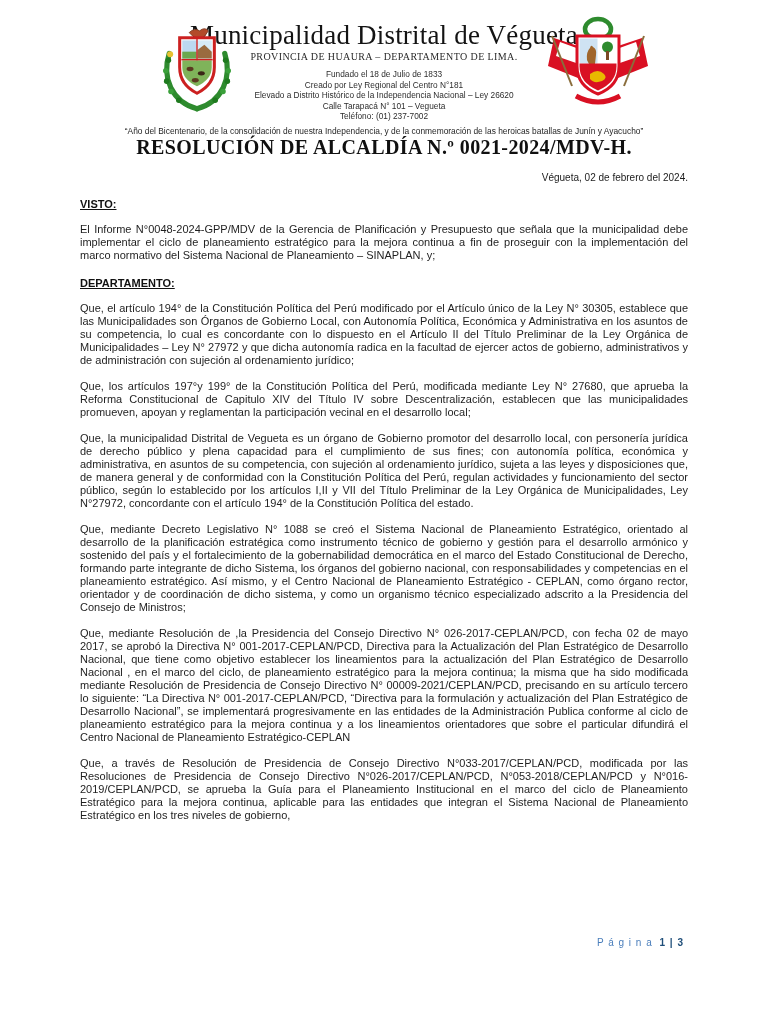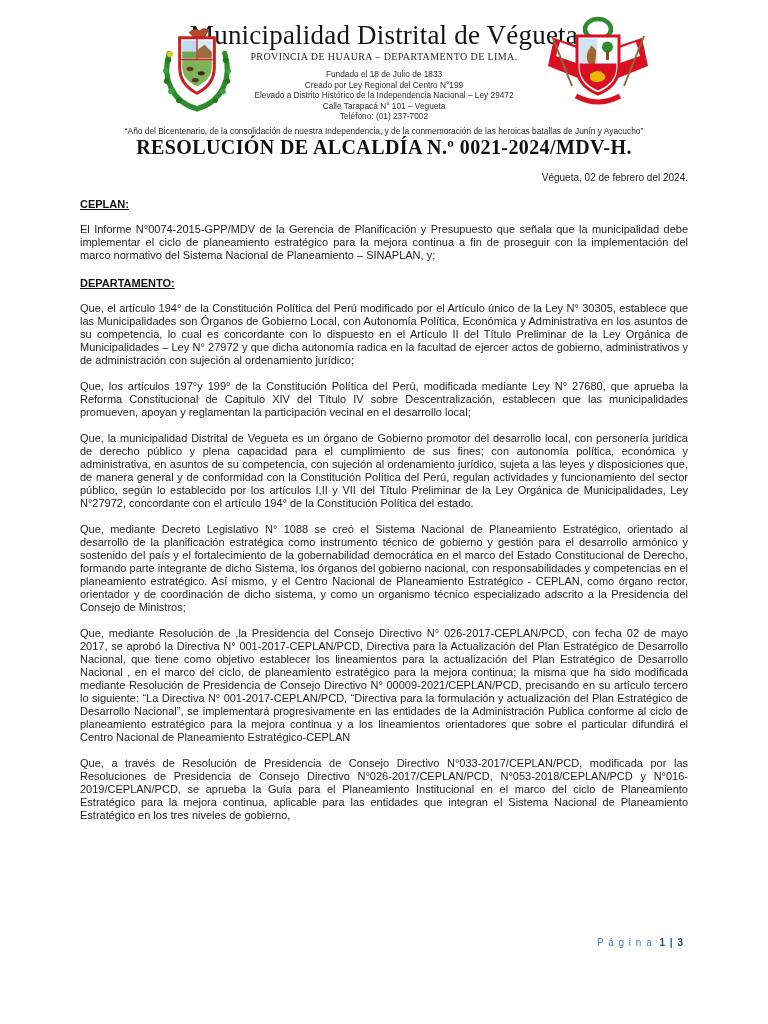--- a/index.html
+++ b/index.html
@@ -110,37 +110,37 @@
 
         <path d="M30,80 q22,12 44,0" fill="none" stroke="#d91023" stroke-width="5"></path>
       </svg>
     </div>
 
     <div class="head-text">
       <div class="org-name">Municipalidad Distrital de Végueta</div>
       <div class="org-subtitle">PROVINCIA DE HUAURA – DEPARTAMENTO DE LIMA.</div>
       <div class="info-lines">
         <div>Fundado el 18 de Julio de 1833</div>
-        <div>Creado por Ley Regional del Centro N°199</div>
-        <div>Elevado a Distrito Histórico de la Independencia Nacional – Ley 29472</div>
+        <div>Creado por Ley Regional del Centro N°181</div>
+        <div>Elevado a Distrito Histórico de la Independencia Nacional – Ley 26620</div>
         <div>Calle Tarapacá N° 101 – Vegueta</div>
         <div>Teléfono: (01) 237-7002</div>
       </div>
     </div>
     <div class="slogan">“Año del Bicentenario, de la consolidación de nuestra Independencia, y de la conmemoración de las heroicas batallas de Junín y Ayacucho”</div>
   </header>
 
   <div class="doc-title">RESOLUCIÓN DE ALCALDÍA N.º 0021-2024/MDV-H.</div>
 
   <div class="content">
     <div class="date-line">Végueta, 02 de febrero del 2024.</div>
 
     <section>
-      <div class="sec-heading">CEPLAN:</div>
-      <p>El Informe N°0074-2015-GPP/MDV de la Gerencia de Planificación y Presupuesto que señala que la municipalidad debe implementar el ciclo de planeamiento estratégico para la mejora continua a fin de proseguir con la implementación del marco normativo del Sistema Nacional de Planeamiento – SINAPLAN, y;</p>
+      <div class="sec-heading">VISTO:</div>
+      <p>El Informe N°0048-2024-GPP/MDV de la Gerencia de Planificación y Presupuesto que señala que la municipalidad debe implementar el ciclo de planeamiento estratégico para la mejora continua a fin de proseguir con la implementación del marco normativo del Sistema Nacional de Planeamiento – SINAPLAN, y;</p>
     </section>
 
     <section>
       <div class="sec-heading">DEPARTAMENTO:</div>
       <p>Que, el artículo 194° de la Constitución Política del Perú modificado por el Artículo único de la Ley N° 30305, establece que las Municipalidades son Órganos de Gobierno Local, con Autonomía Política, Económica y Administrativa en los asuntos de su competencia, lo cual es concordante con lo dispuesto en el Artículo II del Título Preliminar de la Ley Orgánica de Municipalidades – Ley N° 27972 y que dicha autonomía radica en la facultad de ejercer actos de gobierno, administrativos y de administración con sujeción al ordenamiento jurídico;</p>
       <p>Que, los artículos 197°y 199° de la Constitución Política del Perú, modificada mediante Ley N° 27680, que aprueba la Reforma Constitucional de Capitulo XIV del Título IV sobre Descentralización, establecen que las municipalidades promueven, apoyan y reglamentan la participación vecinal en el desarrollo local;</p>
       <p>Que, la municipalidad Distrital de Vegueta es un órgano de Gobierno promotor del desarrollo local, con personería jurídica de derecho público y plena capacidad para el cumplimiento de sus fines; con autonomía política, económica y administrativa, en asuntos de su competencia, con sujeción al ordenamiento jurídico, sujeta a las leyes y disposiciones que, de manera general y de conformidad con la Constitución Política del Perú, regulan actividades y funcionamiento del sector público, según  lo establecido por los artículos I,II y VII del Título Preliminar de la Ley Orgánica de Municipalidades, Ley N°27972, concordante con el artículo 194° de la Constitución Política del estado.</p>
       <p>Que, mediante Decreto Legislativo N° 1088 se creó el Sistema Nacional de Planeamiento Estratégico, orientado al desarrollo de la planificación estratégica como instrumento técnico de gobierno y gestión para el desarrollo armónico y sostenido del país y el fortalecimiento de la gobernabilidad democrática en el marco del Estado Constitucional de Derecho, formando parte integrante de dicho Sistema, los órganos del gobierno nacional, con responsabilidades y competencias en el planeamiento estratégico. Así mismo, y el Centro Nacional de Planeamiento Estratégico - CEPLAN, como órgano rector, orientador y de coordinación de dicho sistema, y como un organismo técnico especializado adscrito a la Presidencia del Consejo de Ministros;</p>
       <p>Que, mediante Resolución de ,la Presidencia del Consejo Directivo N° 026-2017-CEPLAN/PCD, con fecha 02 de mayo 2017, se aprobó la Directiva N° 001-2017-CEPLAN/PCD, Directiva para la Actualización del Plan Estratégico de Desarrollo Nacional, que tiene como objetivo establecer los lineamientos para la actualización del Plan Estratégico de Desarrollo Nacional , en el marco del ciclo, de planeamiento estratégico para la mejora continua; la misma que ha sido modificada mediante Resolución de Presidencia de Consejo Directivo N° 00009-2021/CEPLAN/PCD, precisando en su artículo tercero lo siguiente: “La Directiva N° 001-2017-CEPLAN/PCD, “Directiva para la formulación y actualización del Plan Estratégico de Desarrollo Nacional”, se implementará progresivamente en las entidades de la Administración Publica conforme al ciclo de planeamiento estratégico para la mejora continua y a los lineamientos orientadores que sobre el particular difundirá el Centro Nacional de Planeamiento Estratégico-CEPLAN</p>
       <p>Que, a través de Resolución de Presidencia de Consejo Directivo N°033-2017/CEPLAN/PCD, modificada por las Resoluciones de Presidencia de Consejo Directivo N°026-2017/CEPLAN/PCD, N°053-2018/CEPLAN/PCD y N°016-2019/CEPLAN/PCD, se aprueba la Guía para el Planeamiento Institucional en el marco del ciclo de Planeamiento Estratégico para la mejora continua, aplicable para las entidades que integran el Sistema Nacional de Planeamiento Estratégico en los tres niveles de gobierno,</p>

